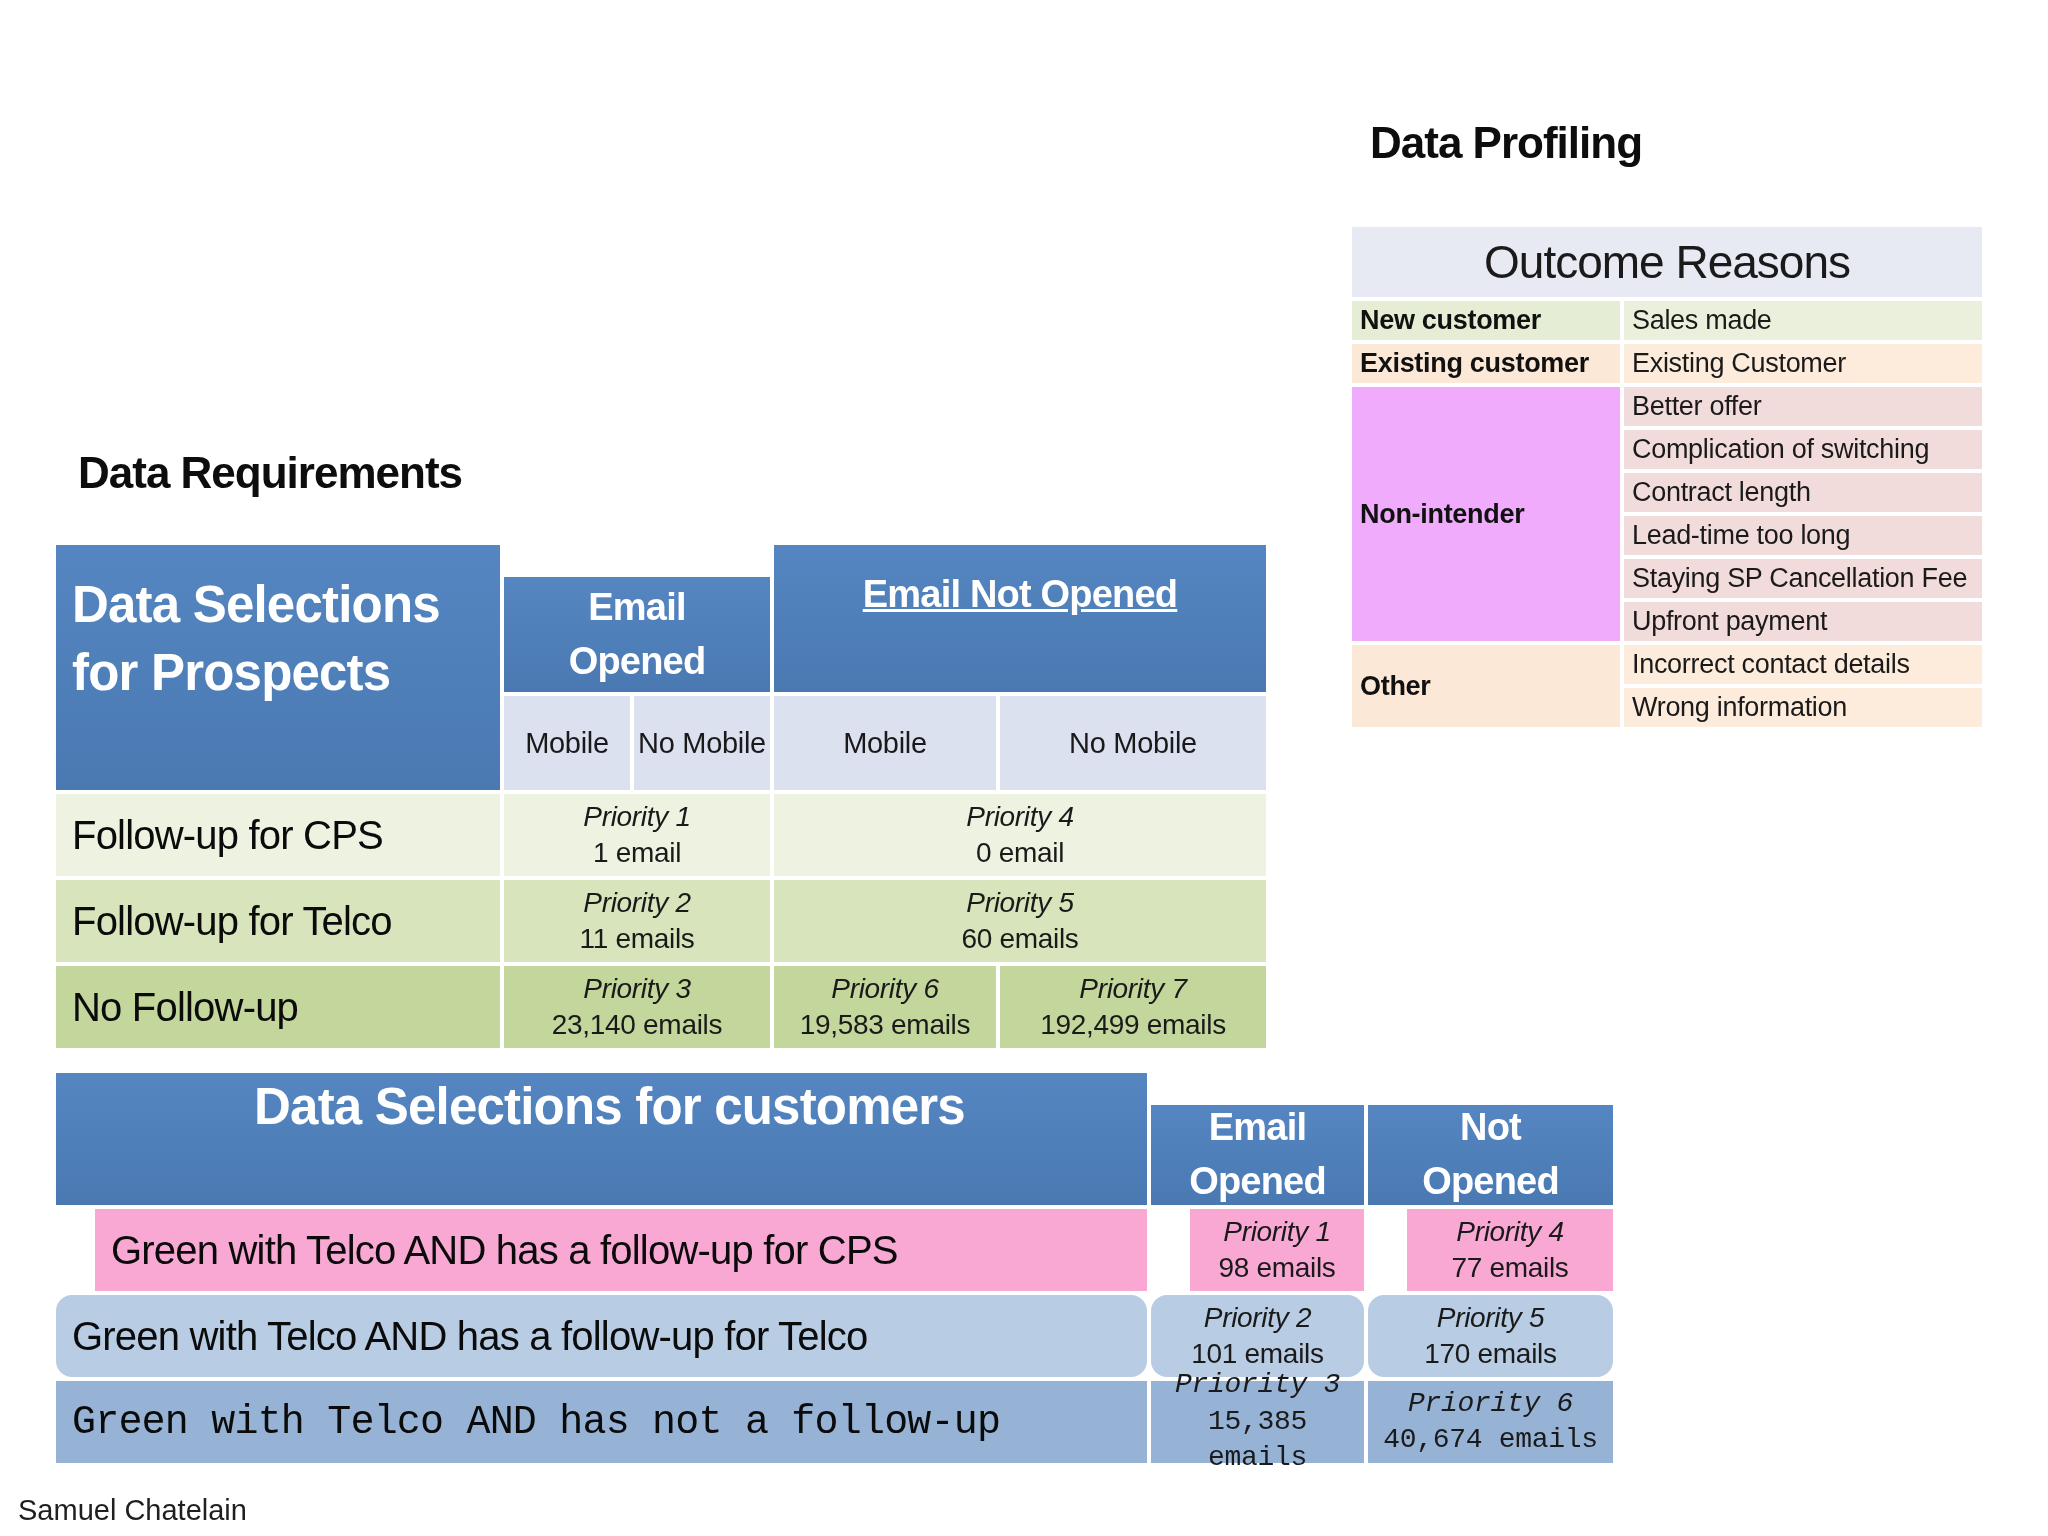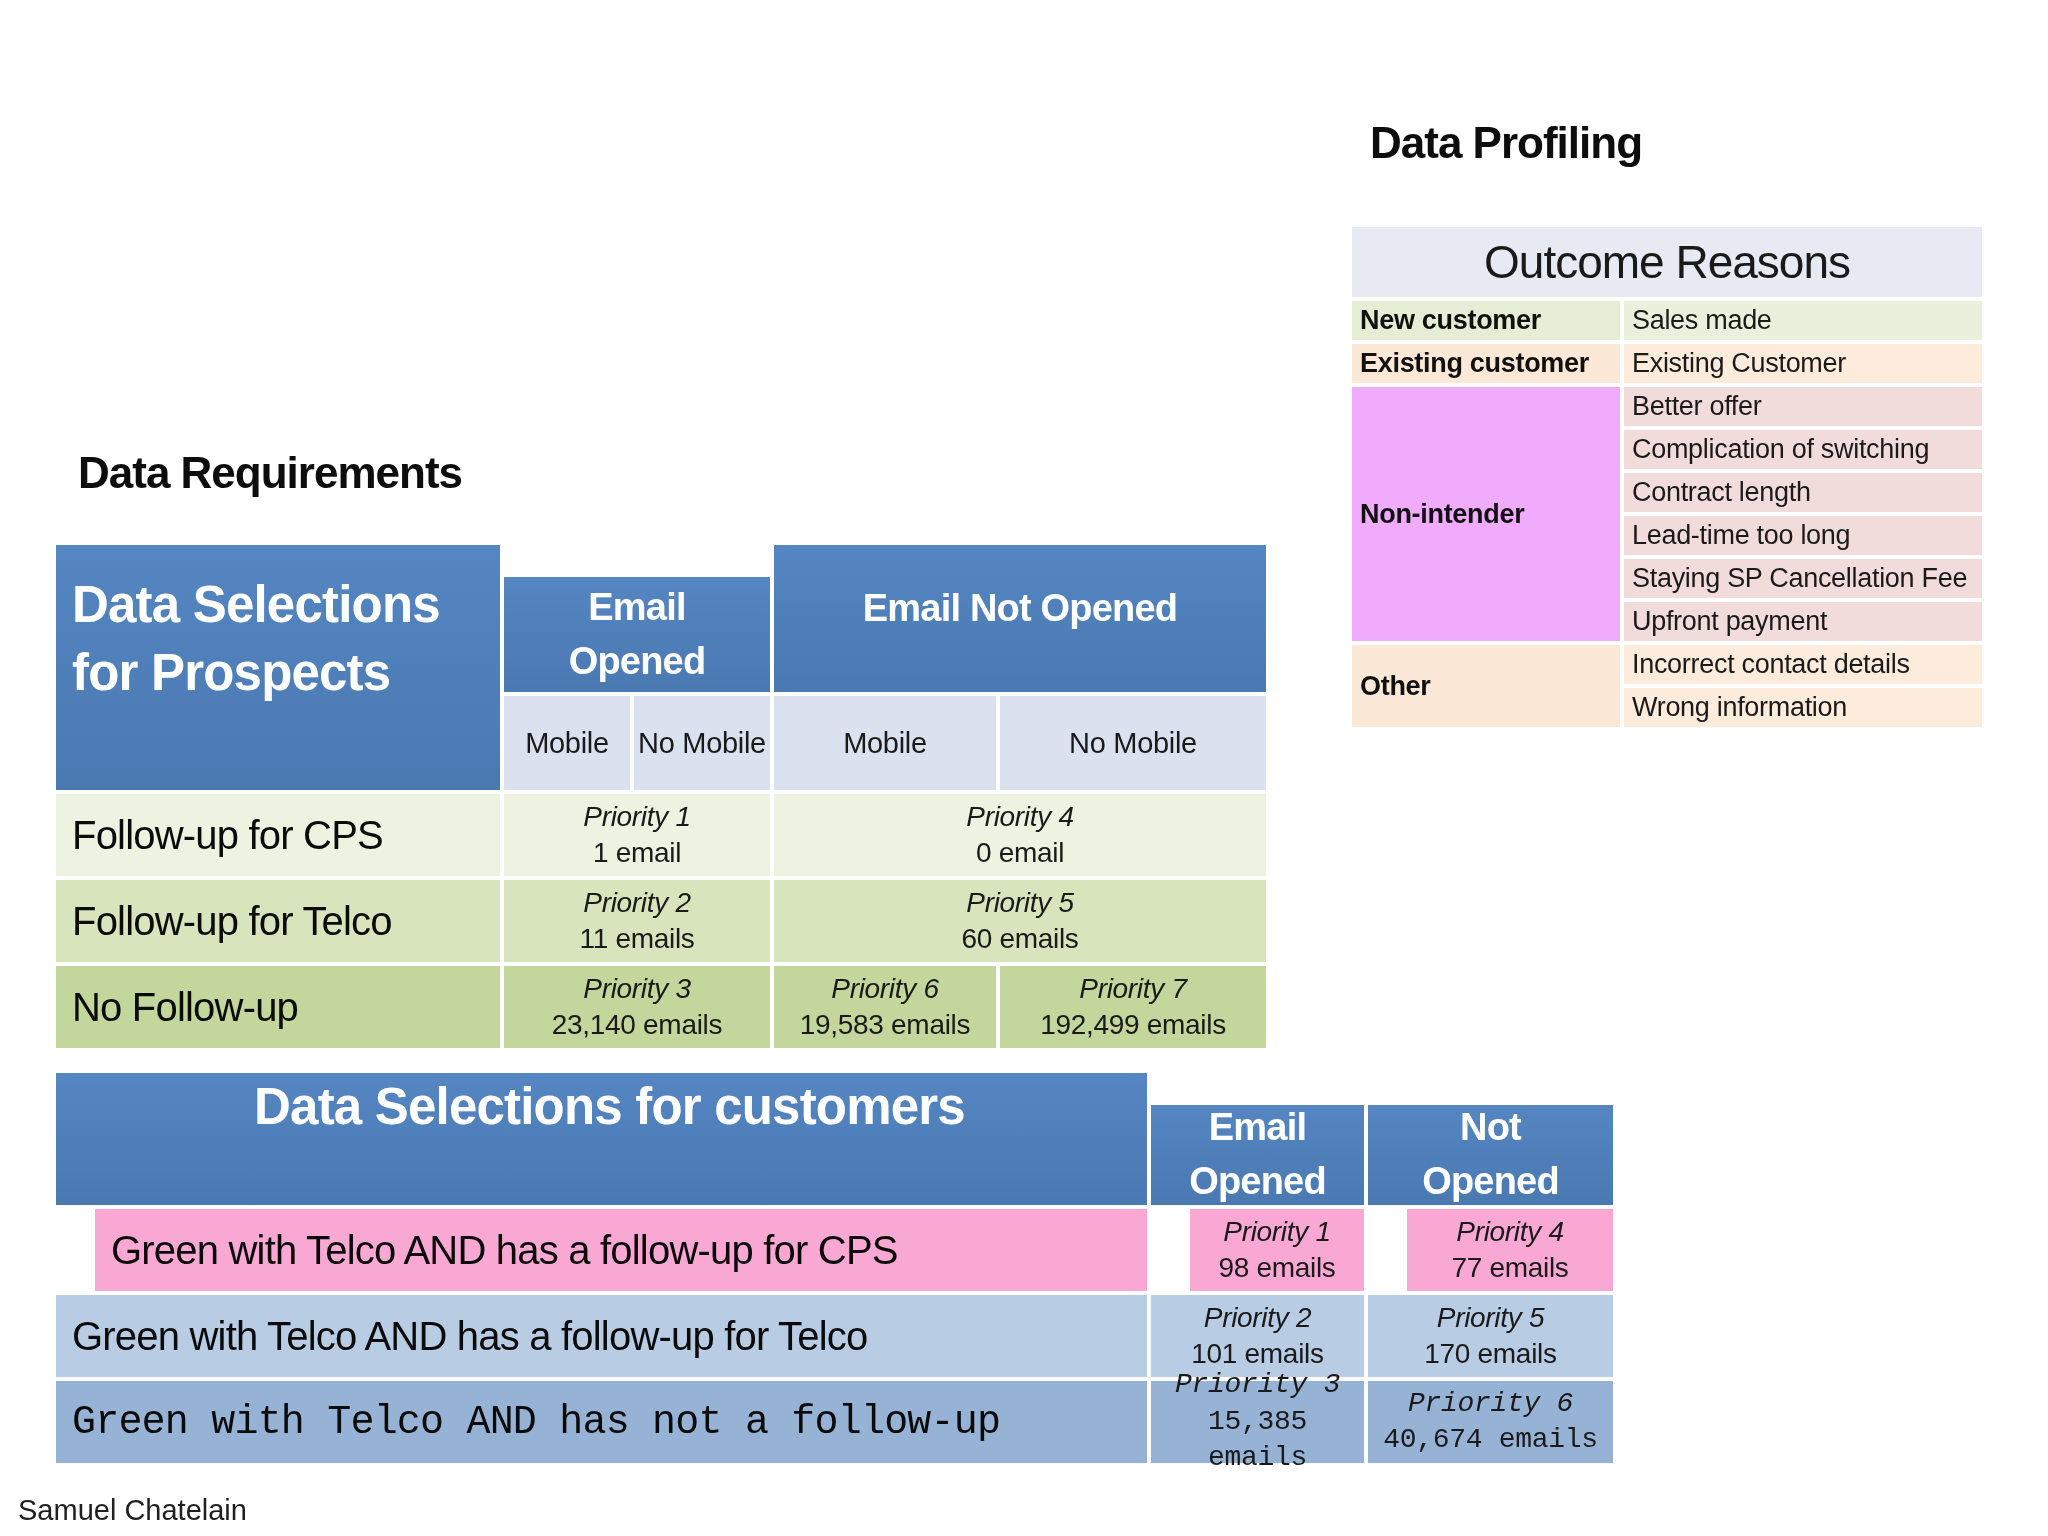--- a/index.html
+++ b/index.html
@@ -25,29 +25,29 @@
   .oc-r5{grid-area:5/2;} .oc-r6{grid-area:6/2;} .oc-r7{grid-area:7/2;} .oc-r8{grid-area:8/2;}
   .oc-r9{grid-area:9/2;} .oc-r10{grid-area:10/2;}
 
   
   .blue{background:linear-gradient(180deg,#5586C1 0%,#4A79B2 100%);color:#ffffff;font-weight:bold;}
   .cell{display:flex;align-items:center;}
   .hdr-left{flex-direction:column;align-items:flex-start;justify-content:flex-start;
             padding:26px 0 8px 16px;font-size:51px;line-height:1.34;letter-spacing:-0.8px;}
   .hdr-center{flex-direction:column;justify-content:center;text-align:center;
               font-size:38px;line-height:1.42;letter-spacing:-0.8px;margin-top:32px;}
-  .hdr-top{justify-content:center;align-items:flex-start;padding-top:42px;
-           font-size:38px;letter-spacing:-0.8px;}
+  .hdr-top{justify-content:center;align-items:flex-start;padding-top:28px;
+           font-size:38px;letter-spacing:-0.8px;text-decoration:underline;}
   .lav{background:#DBE1EF;}
   .sub{justify-content:center;font-size:29px;color:#1a1a1a;}
   .rlabel{padding-left:16px;font-size:40px;color:#0b0b0b;letter-spacing:-0.8px;white-space:nowrap;}
   .pcell{flex-direction:column;justify-content:center;text-align:center;font-size:28px;line-height:1.3;}
   .pr{font-style:italic;}
   .g1{background:#EDF2E1;} .g2{background:#D7E4BC;} .g3{background:#C3D69B;}
-  .b1{background:#f9a8d4;margin-left:39px;} .b2{background:#B8CCE4;} .b3{background:#96B3D6;font-family:Liberation Mono, monospace;}
+  .b1{background:#f9a8d4;margin-left:39px;} .b2{background:#B8CCE4;border-radius:16px;} .b3{background:#96B3D6;font-family:Liberation Mono, monospace;}
 
   
   .t1{position:absolute;left:56px;top:545px;width:1210px;display:grid;
       grid-template-columns:444px 126px 136px 222px 266px;
       grid-template-rows:147px 94px 82px 82px 82px;gap:4px;}
   .t1-a{grid-area:1/1/3/2;} .t1-b{grid-area:1/2/2/4;} .t1-c{grid-area:1/4/2/6;}
   .t1-s1{grid-area:2/2;} .t1-s2{grid-area:2/3;} .t1-s3{grid-area:2/4;} .t1-s4{grid-area:2/5;}
   .t1-r1l{grid-area:3/1;} .t1-r1o{grid-area:3/2/4/4;} .t1-r1n{grid-area:3/4/4/6;}
   .t1-r2l{grid-area:4/1;} .t1-r2o{grid-area:4/2/5/4;} .t1-r2n{grid-area:4/4/5/6;}
   .t1-r3l{grid-area:5/1;} .t1-r3o{grid-area:5/2/6/4;} .t1-r3m{grid-area:5/4;} .t1-r3x{grid-area:5/5;}

